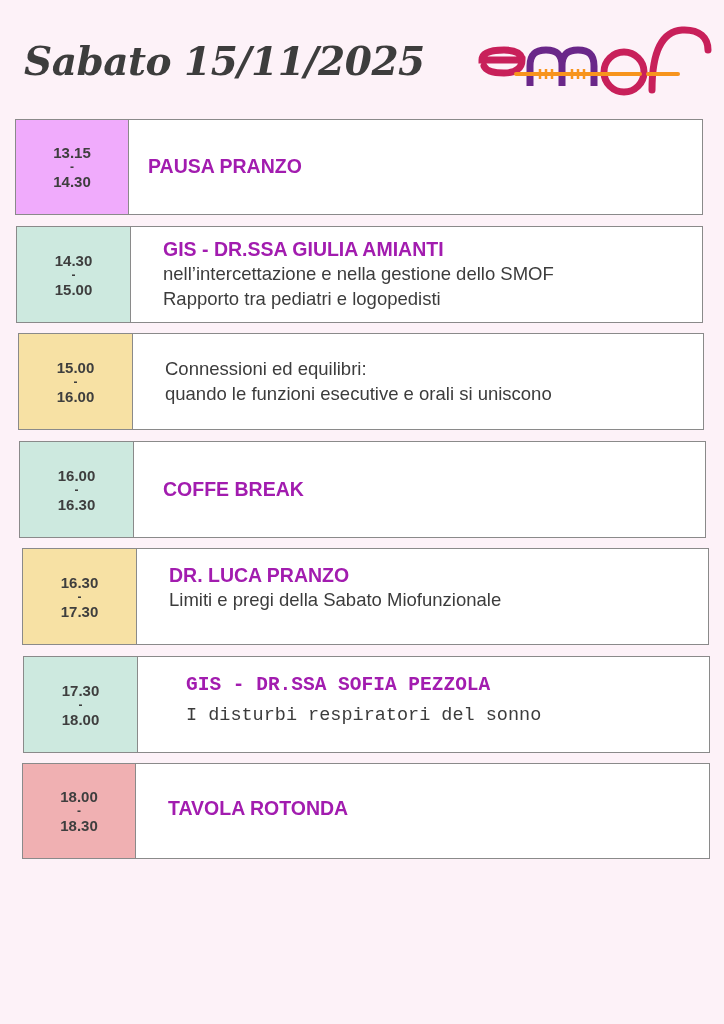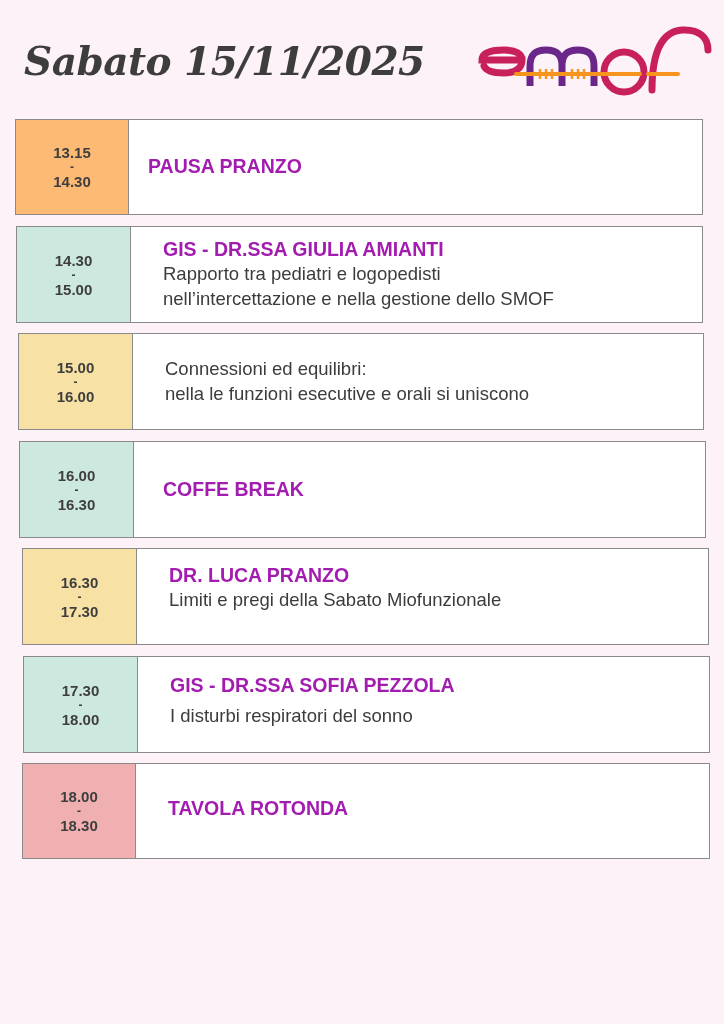--- a/index.html
+++ b/index.html
@@ -91,52 +91,52 @@
     <line x1="64" y1="45" x2="64" y2="55"></line>
       <line x1="70" y1="45" x2="70" y2="55"></line>
       <line x1="76" y1="45" x2="76" y2="55"></line>
     <line x1="96" y1="45" x2="96" y2="55"></line>
       <line x1="102" y1="45" x2="102" y2="55"></line>
       <line x1="108" y1="45" x2="108" y2="55"></line>
   </g>
 </svg>
 
 <div class="row" style="left:15px; top:119px; width:688px; height:96px;">
-  <div class="time" style="width:113px; background:#fdba74;">
+  <div class="time" style="width:113px; background:#f0abfc;">
     <span>13.15</span>
     <span class="dash">-</span>
     <span>14.30</span>
   </div>
   <div class="content single">
     <div class="head">PAUSA PRANZO</div>
   </div>
 </div>
 
 <div class="row" style="left:16px; top:226px; width:687px; height:97px;">
   <div class="time" style="width:114px; background:#cde9df;">
     <span>14.30</span>
     <span class="dash">-</span>
     <span>15.00</span>
   </div>
   <div class="content" style="padding-left:32px;">
     <div class="head">GIS - DR.SSA GIULIA AMIANTI</div>
+    <div class="sub">nell’intercettazione e nella gestione dello SMOF</div>
     <div class="sub">Rapporto tra pediatri e logopedisti</div>
-    <div class="sub">nell’intercettazione e nella gestione dello SMOF</div>
   </div>
 </div>
 
 <div class="row" style="left:18px; top:333px; width:686px; height:97px;">
   <div class="time" style="width:114px; background:#f7e1a4;">
     <span>15.00</span>
     <span class="dash">-</span>
     <span>16.00</span>
   </div>
   <div class="content" style="padding-left:32px;">
     <div class="sub">Connessioni ed equilibri:</div>
-    <div class="sub">nella le funzioni esecutive e orali si uniscono</div>
+    <div class="sub">quando le funzioni esecutive e orali si uniscono</div>
   </div>
 </div>
 
 <div class="row" style="left:19px; top:441px; width:687px; height:97px;">
   <div class="time" style="width:114px; background:#cde9df;">
     <span>16.00</span>
     <span class="dash">-</span>
     <span>16.30</span>
   </div>
   <div class="content single" style="padding-left:29px;">
@@ -155,21 +155,21 @@
     <div class="sub">Limiti e pregi della Sabato Miofunzionale</div>
   </div>
 </div>
 
 <div class="row" style="left:23px; top:656px; width:687px; height:97px;">
   <div class="time" style="width:114px; background:#cde9df;">
     <span>17.30</span>
     <span class="dash">-</span>
     <span>18.00</span>
   </div>
-  <div class="content" style="padding-left:32px; padding-bottom:8px;">
+  <div class="content" style="padding-left:48px; padding-bottom:8px;font-family:Liberation Mono, monospace;">
     <div class="head" style="margin-bottom:6px;">GIS - DR.SSA SOFIA PEZZOLA</div>
     <div class="sub">I disturbi respiratori del sonno</div>
   </div>
 </div>
 
 <div class="row" style="left:22px; top:763px; width:688px; height:96px;">
   <div class="time" style="width:113px; background:#f0b0b2;">
     <span>18.00</span>
     <span class="dash">-</span>
     <span>18.30</span>

